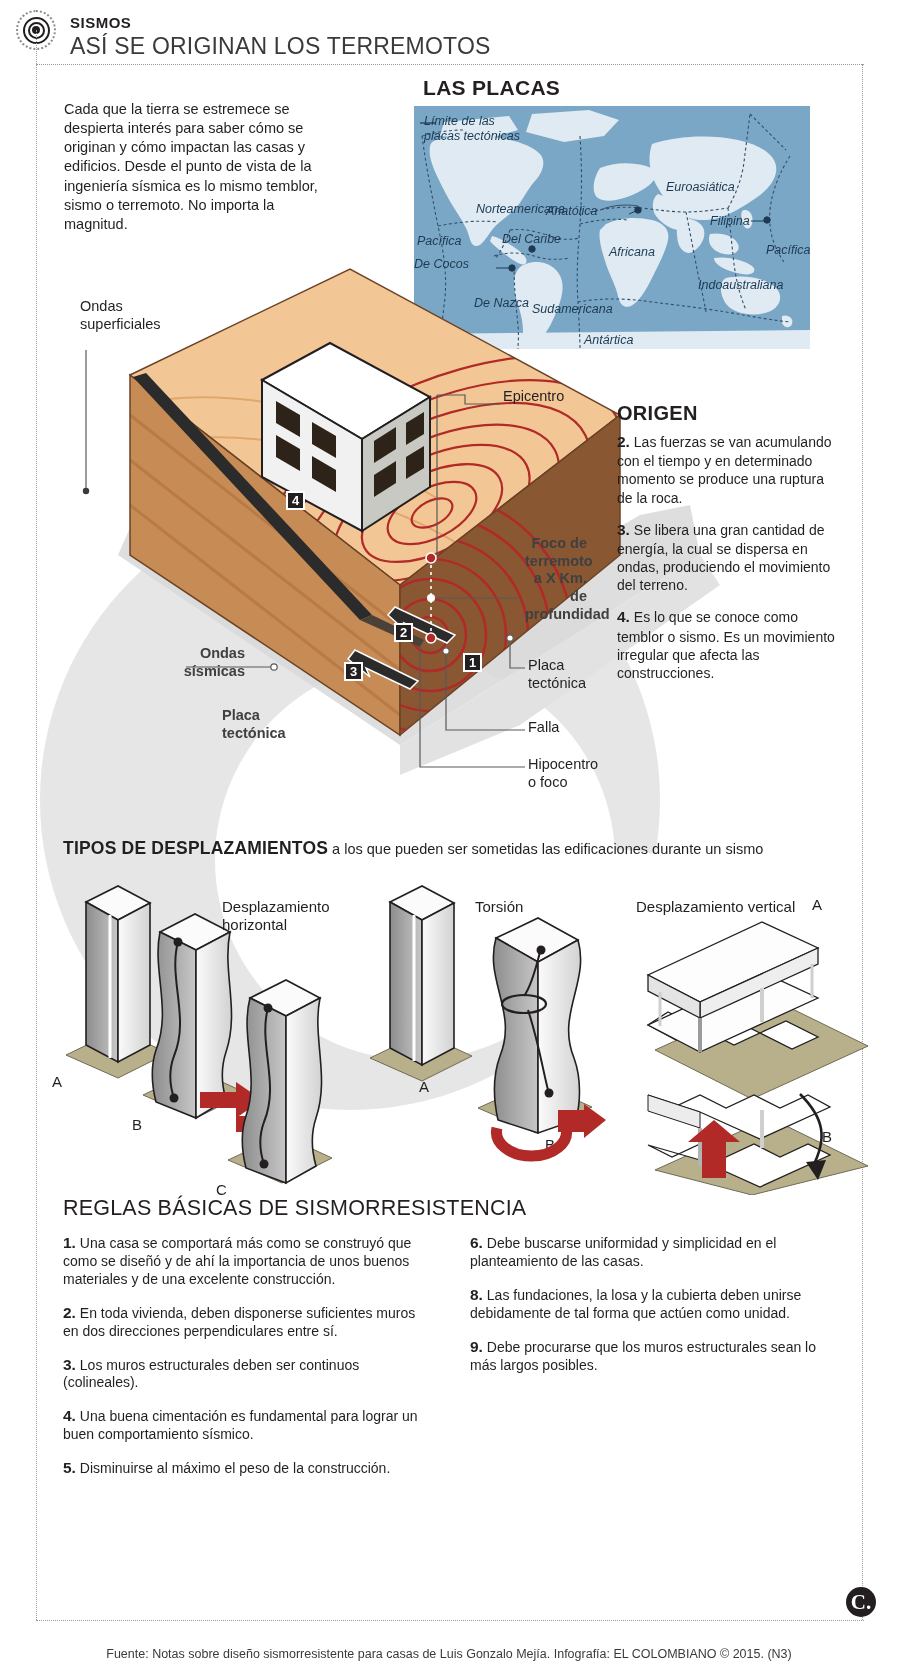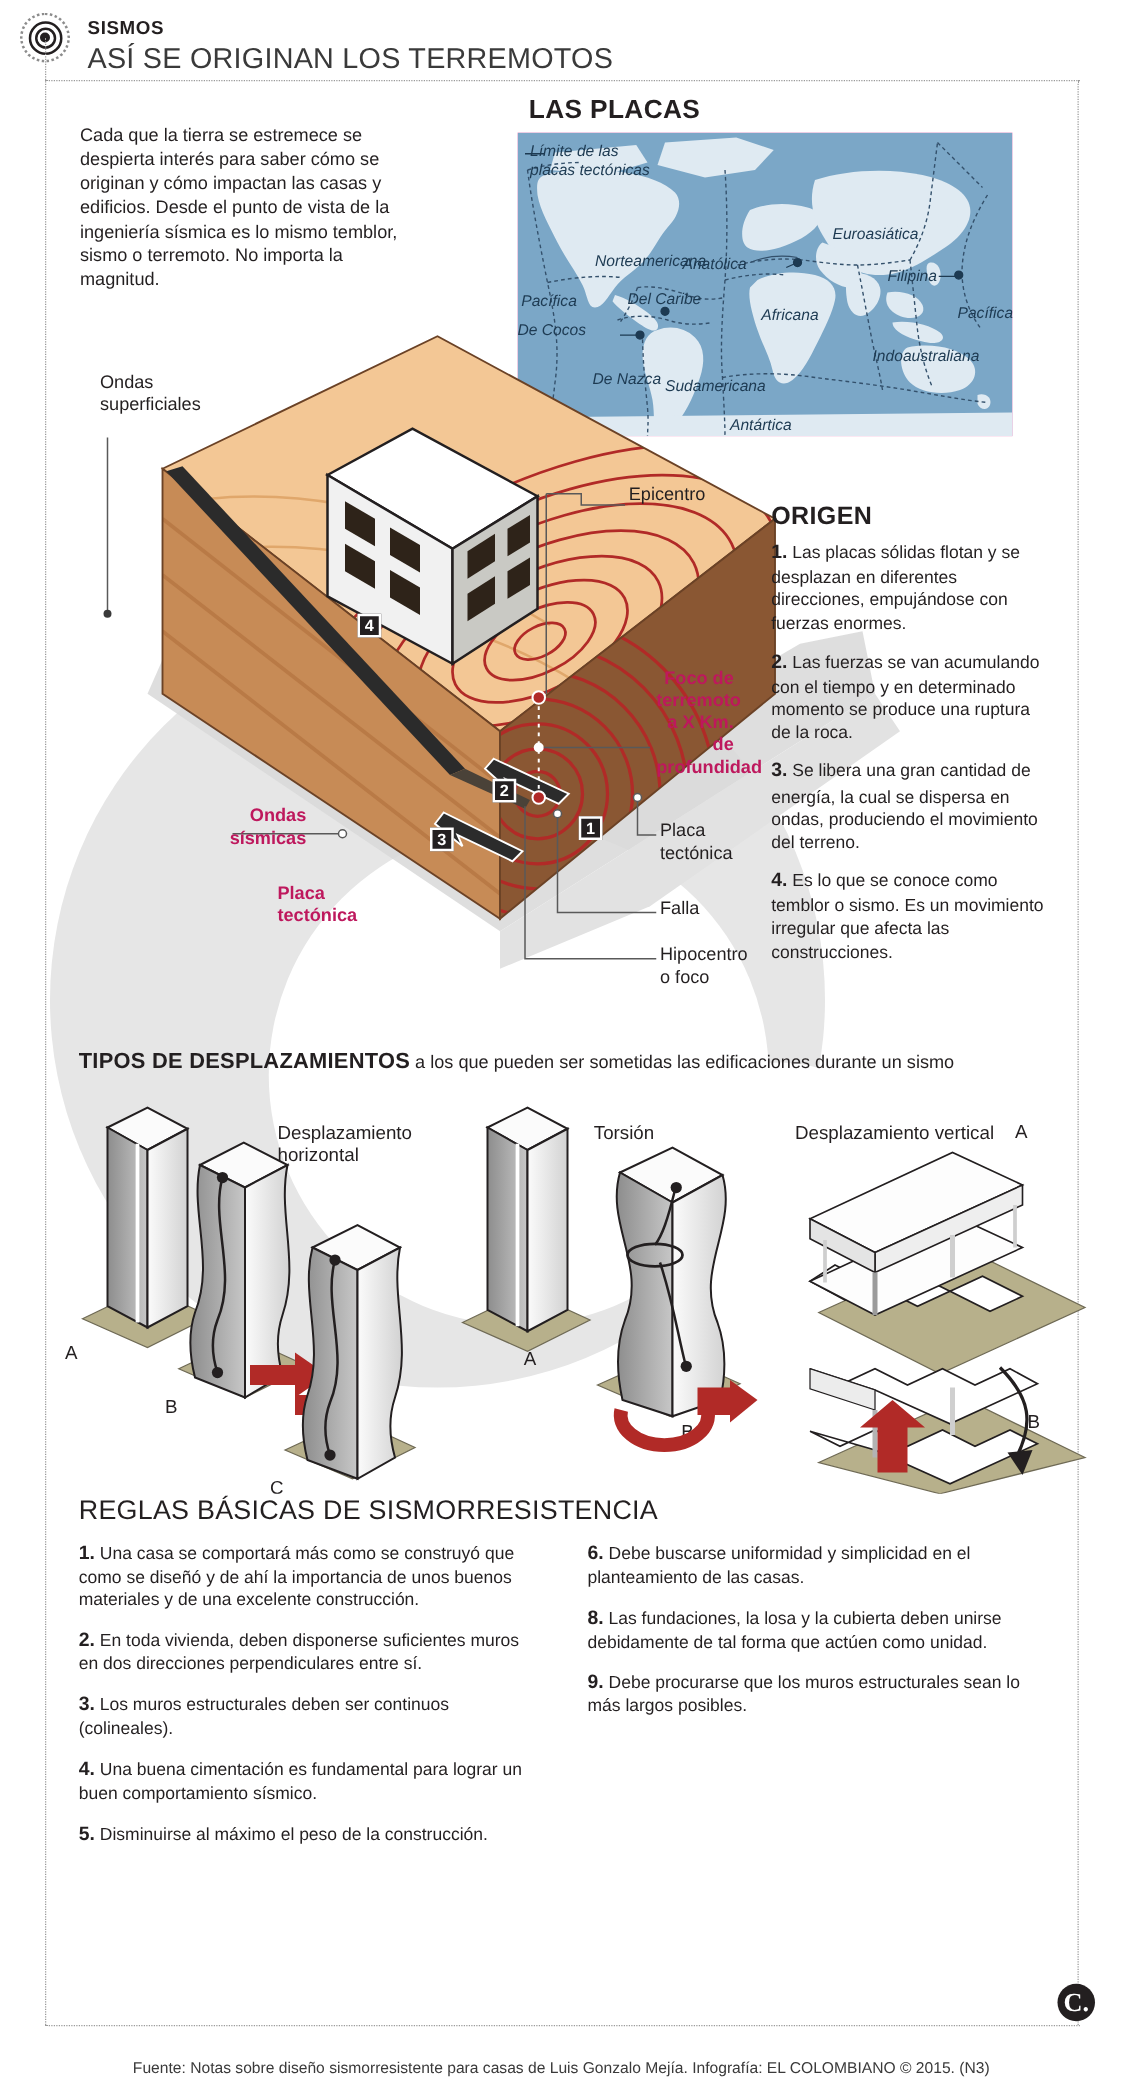--- a/index.html
+++ b/index.html
@@ -34,29 +34,29 @@
   .headline { position:absolute; left:70px; top:33px; font-size:23px; font-weight:normal; letter-spacing:.2px; color:#3a3a3a; }
 
   .dash-h { position:absolute; height:0; border-top:1.5px dotted #9a9a9a; }
   .dash-v { position:absolute; width:0; border-left:1.5px dotted #9a9a9a; }
 
   
   .intro { position:absolute; left:64px; top:100px; width:262px; font-size:14.5px; line-height:1.32; }
 
   
   .map-title { position:absolute; left:423px; top:76px; font-size:21px; font-weight:bold; letter-spacing:.3px; }
-  .map-box { position:absolute; left:414px; top:106px; width:396px; height:243px; background:#f9a8d4; overflow:hidden; }
+  .map-box { position:absolute; left:414px; top:106px; width:396px; height:243px; background:#5eead4; overflow:hidden; }
   .map-svg { position:absolute; left:0; top:0; }
   .map-lbl { position:absolute; font-style:italic; font-size:12.5px; color:#1d3a52; white-space:nowrap;text-align:center; }
   .map-legend { position:absolute; left:10px; top:8px; font-style:italic; font-size:12.5px; color:#1d3a52; line-height:1.2;}
 
   
   .blockwrap { position:absolute; left:0; top:255px; width:898px; height:590px; }
   .blk-lbl { position:absolute; font-size:14.5px; line-height:1.22; color:#231f20; }
-  .blk-lbl-w { position:absolute; font-size:14.5px; line-height:1.22; color:#be185d; font-weight:bold; }
+  .blk-lbl-w { position:absolute; font-size:14.5px; line-height:1.22; color:#404040; font-weight:bold; }
   .numbox { position:absolute; background:#231f20; color:#fff; font-size:13px; font-weight:bold;
             width:19px;height:19px; display:flex;align-items:center;justify-content:center;
             border:2px solid #fff; }
 
   
   .origen-h { position:absolute; left:617px; top:402px; font-size:20px; font-weight:bold; letter-spacing:.3px; }
   .origen-list { position:absolute; left:617px; top:432px; width:225px; font-size:14px; line-height:1.3; }
   .origen-list p { margin:0 0 13px 0; }
   .origen-list b { font-size:15.5px; }
 
@@ -385,21 +385,20 @@
     <span>Ondas</span><br>
     <span>sísmicas</span>
   </div>
   <div class="blk-lbl-w" style="left:222px; top:707px;">
     <span>Placa</span><br>
     <span>tectónica</span>
   </div>
 
   <div class="origen-h">ORIGEN</div>
   <div class="origen-list">
-    <p><b>1.</b><span> Las placas sólidas flotan y se desplazan en diferentes direcciones, empujándose con fuerzas enormes.</span></p>
     <p><b>2.</b><span> Las fuerzas se van acumulando con el tiempo y en determinado momento se produce una ruptura de la roca.</span></p>
     <p><b>3.</b><span> Se libera una gran cantidad de energía, la cual se dispersa en ondas, produciendo el movimiento del terreno.</span></p>
     <p><b>4.</b><span> Es lo que se conoce como temblor o sismo. Es un movimiento irregular que afecta las construcciones.</span></p>
   </div>
 
   <div class="tipos-h">
     <span>TIPOS DE DESPLAZAMIENTOS</span><span class="tipos-sub"> a los que pueden ser sometidas las edificaciones durante un sismo</span>
   </div>
 
   <div style="position:absolute;left:0;top:880px;width:898px;height:315px;">

